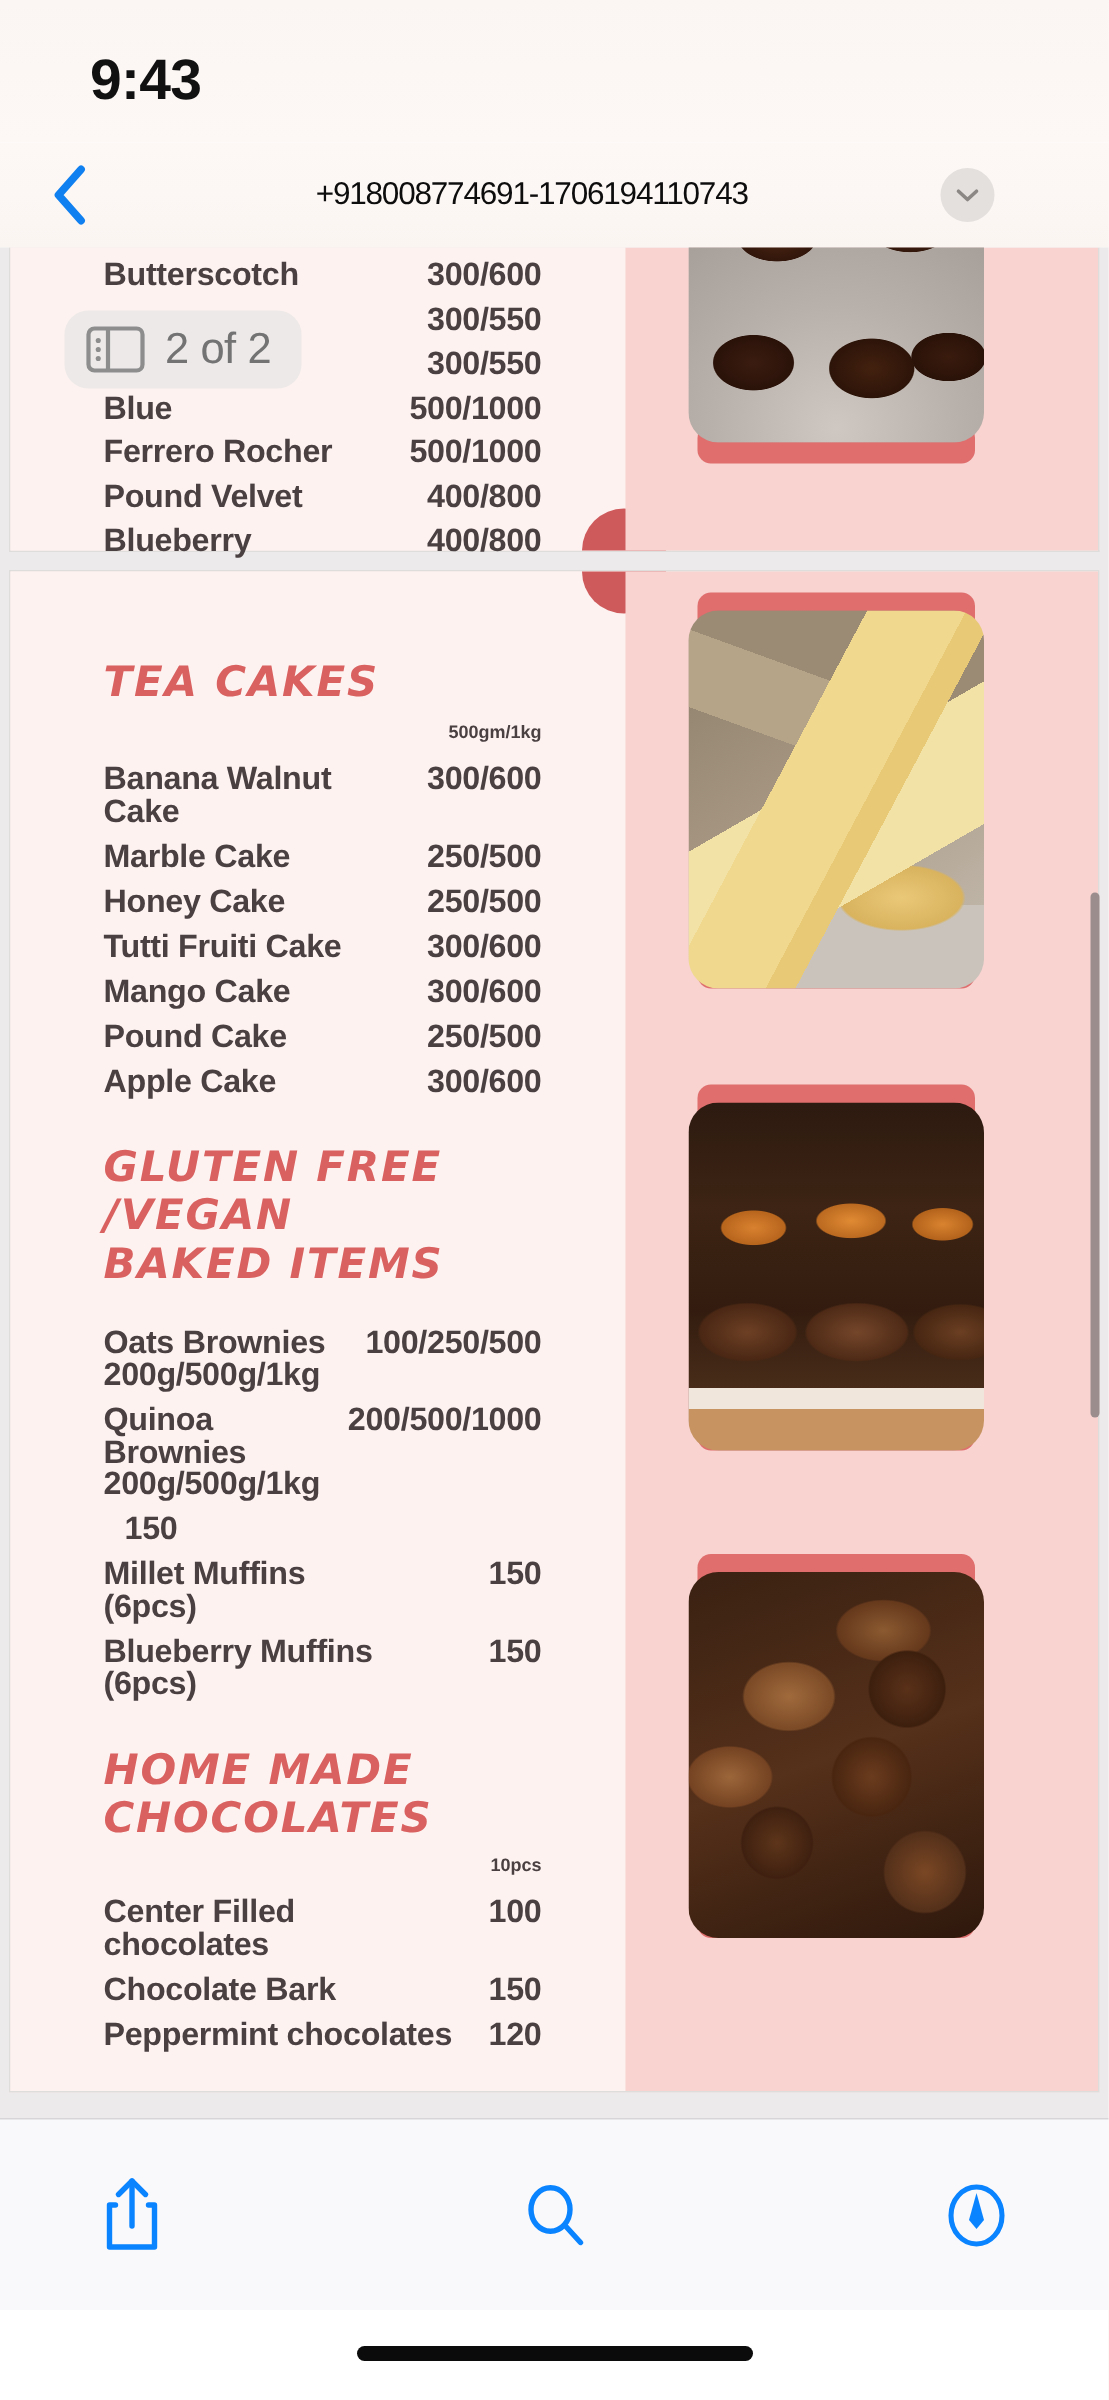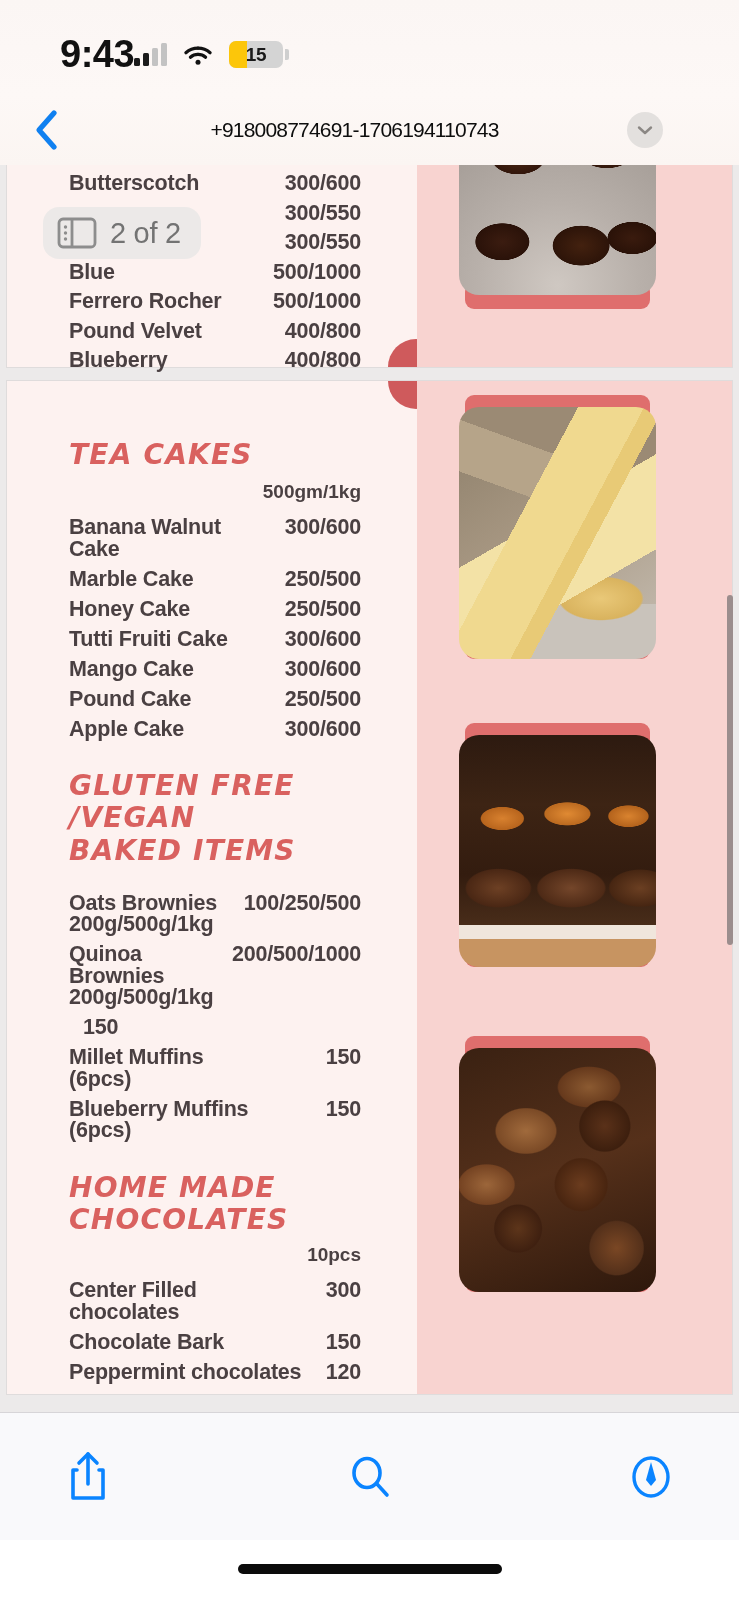--- a/index.html
+++ b/index.html
@@ -163,21 +163,21 @@
     font-size: 28px;
     font-weight: 700;
     font-style: italic;
     color: #d9615f;
     letter-spacing: 1.2px;
     line-height: 1.15;
     text-transform: uppercase;
     margin-bottom: 4px;
   }
   .unit-label {
-    font-size: 19px;
+    font-size: 12px;
     font-weight: 700;
     color: #4a4042;
     text-align: right;
     letter-spacing: 0px;
   }
 
   
   .top-rows { padding-top: 8px; }
   .top-rows .row { margin-bottom: 8px; }
 
@@ -305,44 +305,20 @@
     width: 264px; height: 10px;
     border-radius: 5px;
     background: #0b0b0b;
   }
 </style>
 </head>
 <body>
 
 <div class="status-bar">
   <div class="status-time">9:43</div>
-  <div class="status-right">
-    <div class="cell-bars">
-      <i></i>
-        <i></i>
-        <i></i>
-        <i></i>
-    </div>
-    <div class="wifi">
-      <svg width="30" height="22" viewBox="0 0 30 22">
-        <path d="M15 4.2c4.6 0 8.9 1.7 12.1 4.5" fill="none" stroke="#121212" stroke-width="3.2" stroke-linecap="round"></path>
-        <path d="M15 4.2c-4.6 0-8.9 1.7-12.1 4.5" fill="none" stroke="#121212" stroke-width="3.2" stroke-linecap="round"></path>
-        <path d="M15 10.4c2.9 0 5.6 1.1 7.6 2.9" fill="none" stroke="#121212" stroke-width="3.2" stroke-linecap="round"></path>
-        <path d="M15 10.4c-2.9 0-5.6 1.1-7.6 2.9" fill="none" stroke="#121212" stroke-width="3.2" stroke-linecap="round"></path>
-        <circle cx="15" cy="18.2" r="2.5" fill="#121212"></circle>
-      </svg>
-    </div>
-    <div style="display:flex;align-items:center">
-      <div class="battery">
-        <div class="fill"></div>
-        <span class="lvl">15</span>
-      </div>
-      <div class="battery-tip"></div>
-    </div>
-  </div>
 </div>
 
 <div class="nav-bar">
   <div class="back-chevron">
     <svg width="26" height="42" viewBox="0 0 26 42">
       <path d="M21 4 L6 21 L21 38" fill="none" stroke="#1080f0" stroke-width="5.2" stroke-linecap="round" stroke-linejoin="round"></path>
     </svg>
   </div>
   <div class="nav-title">+918008774691-1706194110743</div>
   <div class="nav-dropdown">
@@ -476,21 +452,21 @@
 (6pcs)</span>
             <span class="pr">150</span>
           </div>
         </div>
 
         <div style="margin-top:30px">
           <div class="section-title">HOME MADE CHOCOLATES</div>
           <div class="unit-label" style="margin:8px 0 14px 0">10pcs</div>
           <div class="row">
             <span class="nm">Center Filled chocolates</span>
-            <span class="pr">300</span>
+            <span class="pr">100</span>
           </div>
           <div class="row">
             <span class="nm">Chocolate Bark</span>
             <span class="pr">150</span>
           </div>
           <div class="row">
             <span class="nm">Peppermint chocolates</span>
             <span class="pr">120</span>
           </div>
 

